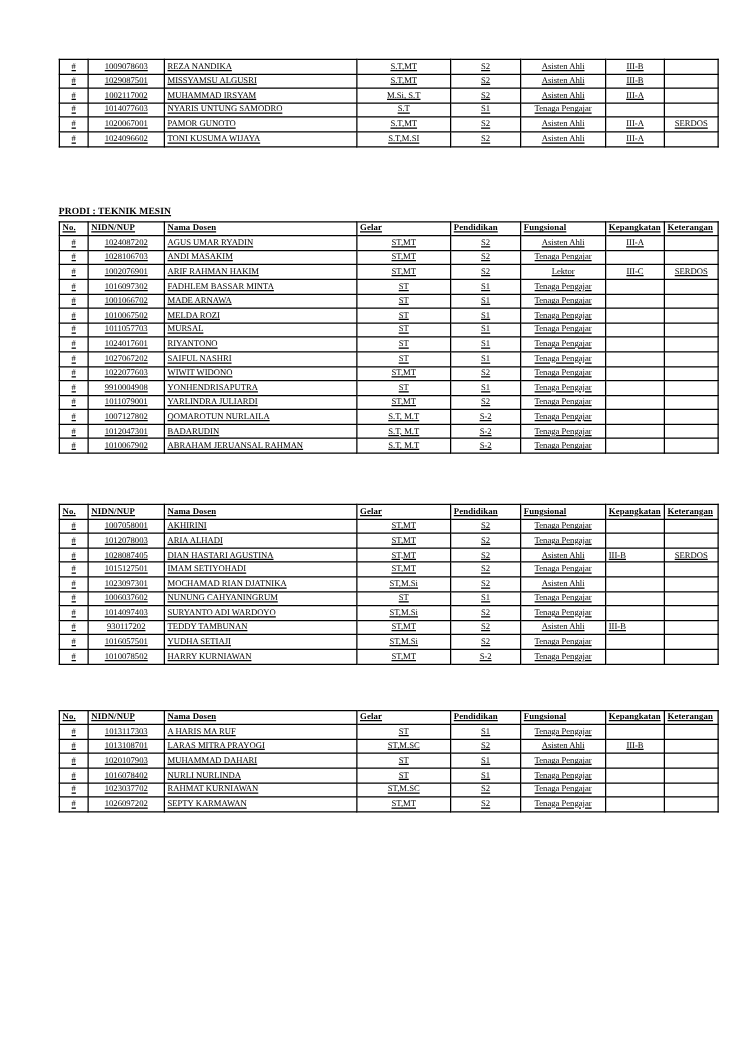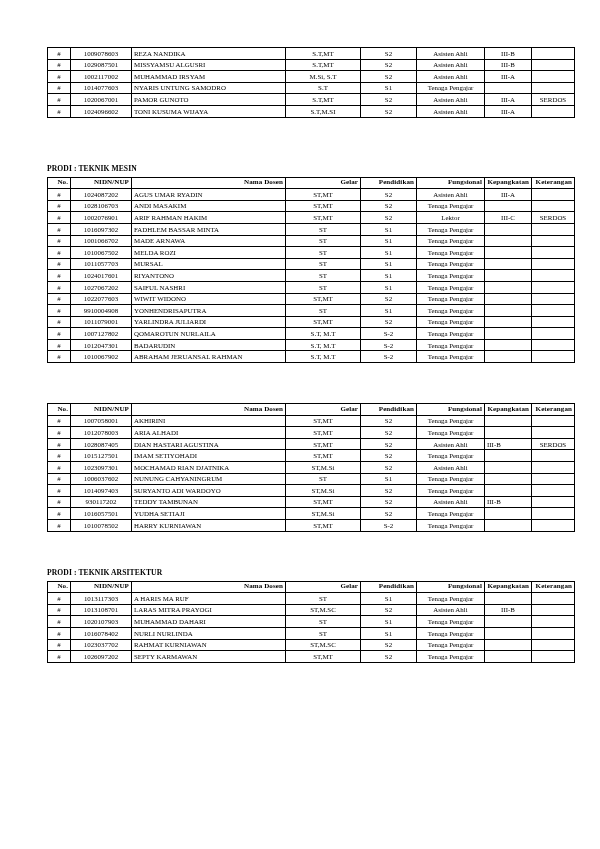--- a/index.html
+++ b/index.html
@@ -14,20 +14,21 @@
     color: #000000;
     overflow: hidden;
   }
   .page {
     position: relative;
     width: 504px;
     height: 849px;
     box-sizing: border-box;
     padding: 47px 36px 0 47px;
     background: #ffffff;
+    text-decoration: underline;
   }
   .section {
     margin-bottom: 0;
   }
   .section-title {
     font-family: "Liberation Serif", "DejaVu Serif", serif;
     font-weight: bold;
     font-size: 7.6px;
     letter-spacing: 0.1px;
     margin: 0 0 3px 0;
@@ -45,21 +46,21 @@
     border: 0.7px solid #000000;
     padding: 1px 2px;
     height: 11.6px;
     box-sizing: border-box;
     overflow: hidden;
     white-space: nowrap;
     font-weight: normal;
   }
   table.dosen thead th {
     font-weight: bold;
-    text-align: right;
+    text-align: left;
     font-size: 7.0px;
     border-top-width: 1.4px;
     border-bottom-width: 1.4px;
     letter-spacing: 0.1px;
   }
   table.dosen tbody tr:last-child td {
     border-bottom-width: 1.4px;
   }
   table.dosen.no-head tbody tr:first-child td {
     border-top-width: 1.4px;
@@ -473,21 +474,20 @@
               <td class="pend">S-2</td>
               <td class="fung">Tenaga Pengajar</td>
               <td class="kepang"></td>
               <td class="ket"></td>
             </tr>
           </tbody>
         </table>
       </div>
       <div class="gap-sm"></div>
       <div class="section">
-        <div class="section-title">PRODI : TEKNIK ARSITEKTUR</div>
         <table class="dosen">
           <colgroup>
             <col class="c-no">
             <col class="c-nidn">
             <col class="c-nama">
             <col class="c-gelar">
             <col class="c-pend">
             <col class="c-fung">
             <col class="c-kepang">
             <col class="c-ket">

